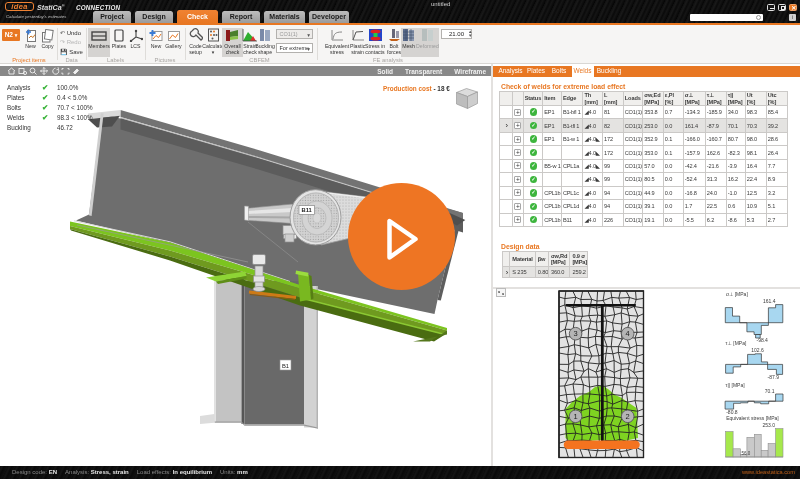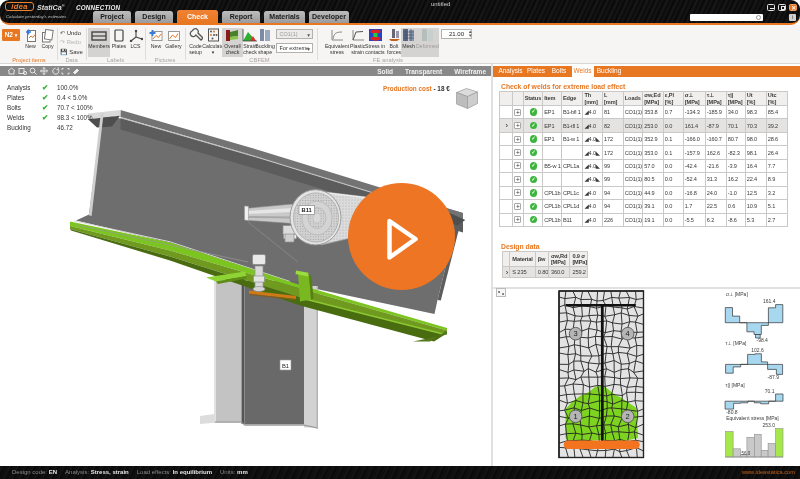--- a/index.html
+++ b/index.html
@@ -1,21 +1,21 @@
 <!DOCTYPE html>
 <html><head>
 <meta charset="utf-8">
 <style>
 * { margin:0; padding:0; box-sizing:border-box; }
 html,body { width:800px; height:479px; overflow:hidden; font-family:"Liberation Sans", sans-serif; background:#fff; }
 #app { position:relative; width:800px; height:479px; background:#fff; }
 
 #titlebar { position:absolute; left:0; top:0; width:800px; height:25px;
   background:repeating-linear-gradient(115deg,#0e0e0e 0px,#191919 2px,#0a0a0a 4px,#151515 6px,#060606 9px);
-  border-bottom:2px solid #e87722; z-index:20;border-radius:9px; }
+  border-bottom:2px solid #e87722; z-index:20; }
 #logobox { position:absolute; left:5px; top:2px; width:29px; height:9px; border:1px solid #ef8233; border-radius:3px; color:#ef8233; font-weight:bold; font-style:italic; font-size:7.5px; text-align:center; line-height:7.5px; letter-spacing:0.4px; }
 #logotxt { position:absolute; left:37px; top:2.5px; color:#ddd; font-style:italic; font-weight:bold; font-size:7.2px; }
 #conn { position:absolute; left:76px; top:3.5px; color:#f0f0f0; font-style:italic; font-weight:bold; font-size:6.3px; letter-spacing:0.2px; }
 #tagline { position:absolute; left:6px; top:13.5px; color:#c8c8c8; font-style:italic; font-size:4.3px; }
 #untitled { position:absolute; left:431px; top:1px; color:#cfcfcf; font-size:6px; }
 .winbtn { position:absolute; top:4px; width:8px; height:7px; border:1px solid #e0e0e0; border-radius:1.5px; background:#161616; }
 .winbtn i { position:absolute; left:1.5px; top:2.5px; width:4px; height:1.5px; background:#eee; }
 #btnmax i { top:1px; width:4px; height:3.5px; background:none; border:1px solid #eee; }
 #btnclose { background:#e87722; border-color:#f0a064; }
 #btnclose:before { content:"\2715"; position:absolute; left:1.2px; top:-1.2px; color:#fff; font-size:6px; font-weight:bold; }

